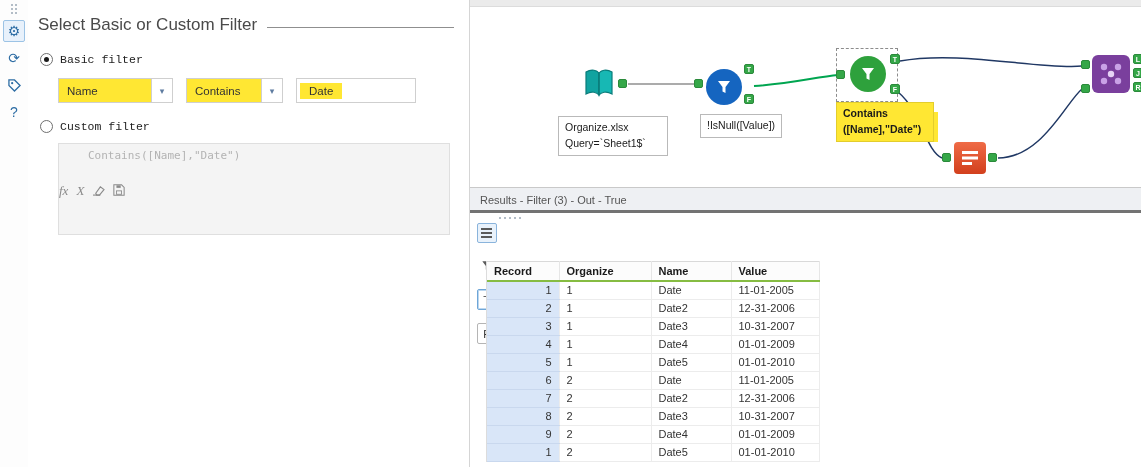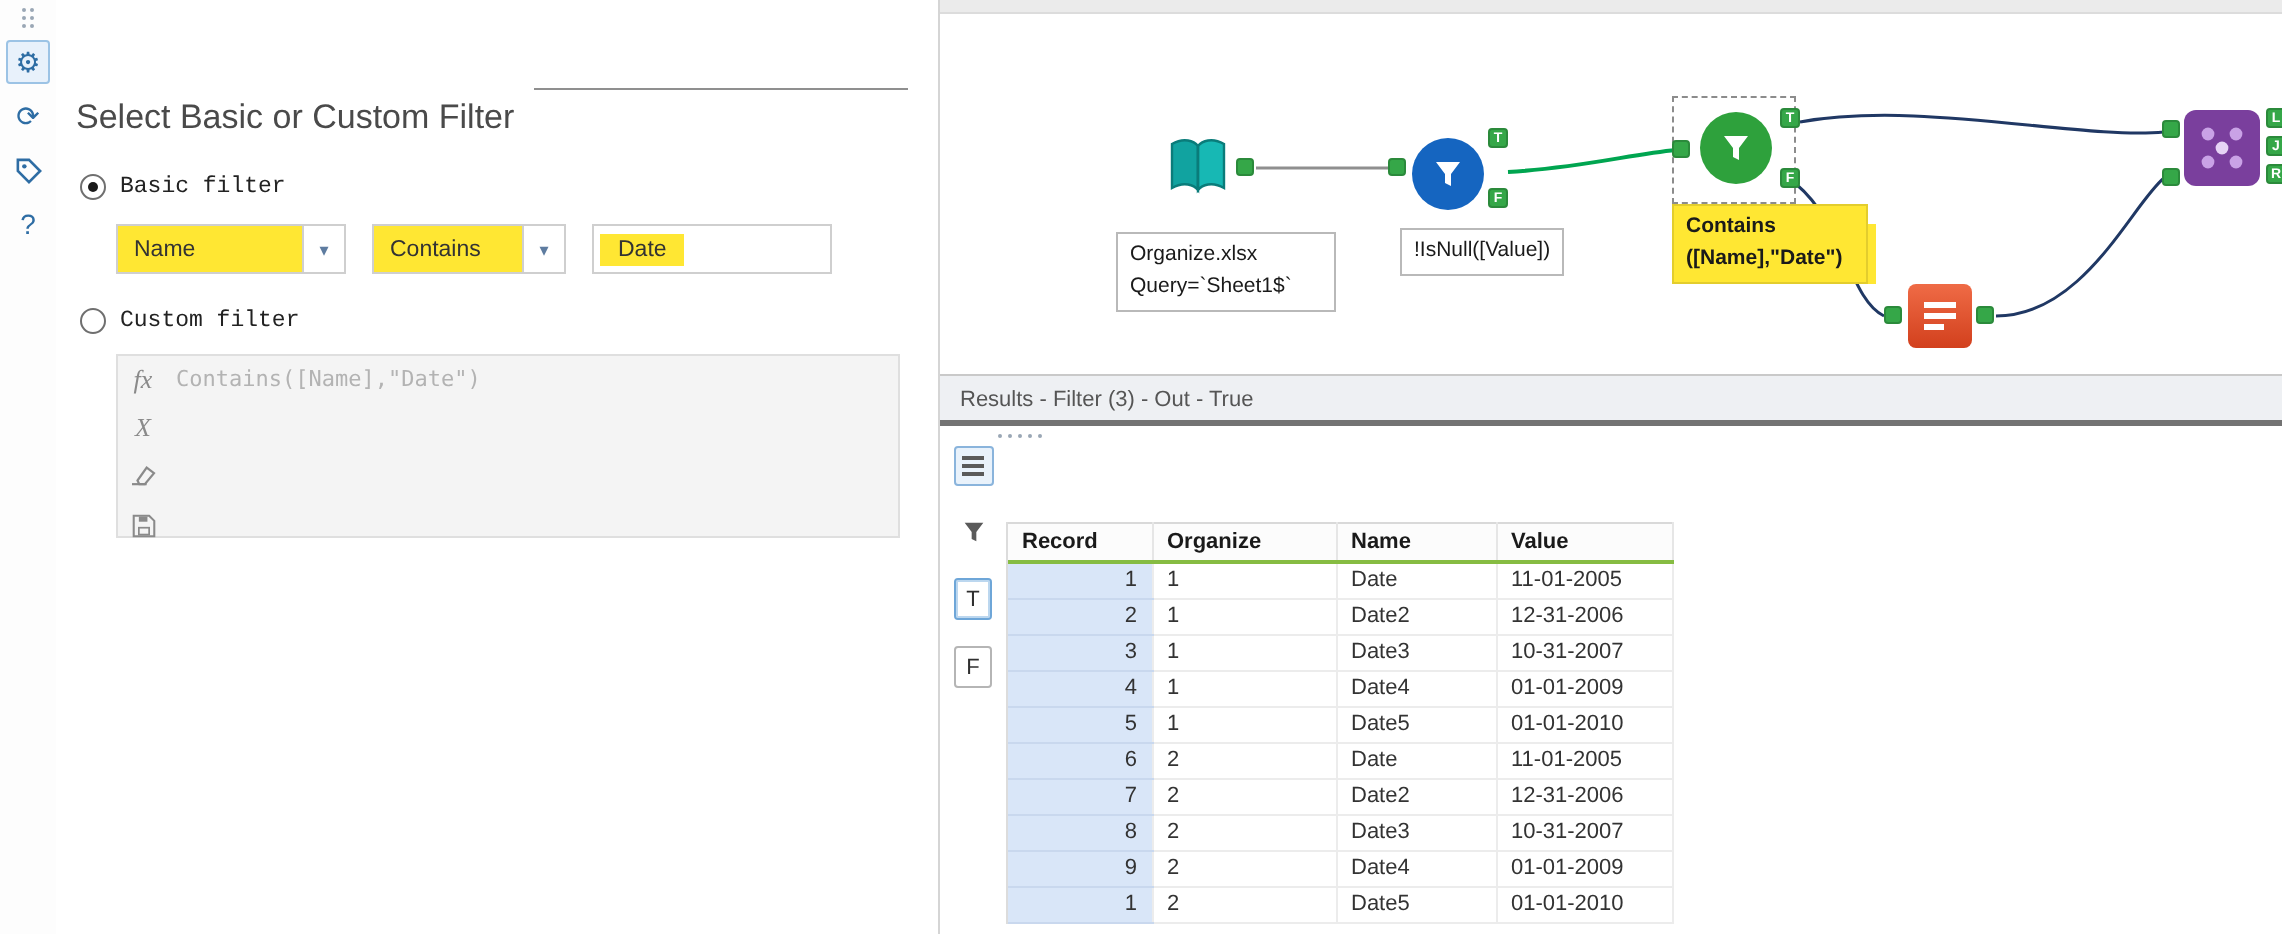--- a/index.html
+++ b/index.html
@@ -11,34 +11,34 @@
   .left-rail { position:absolute; left:0; top:0; width:28px; height:100%; background:#fdfdfd; }
   .rail-dots { display:grid; grid-template-columns:repeat(2,4px); justify-content:center; margin-top:3px; }
   .rail-dots i { width:2px; height:2px; background:#9aa7b5; border-radius:50%; margin:1px; }
   .rail-icon { width:22px; height:22px; margin:5px auto 0; color:#2e6da4; font-size:14px;
                display:flex; align-items:center; justify-content:center; }
   .rail-icon.sel { border:1px solid #9cc3e5; background:#e8f1fb; border-radius:2px; }
 
   
   .config { position:absolute; left:28px; top:0; width:440px; height:100%; background:#fff; }
   .config-title { display:flex; align-items:center; gap:10px; padding:15px 14px 0 10px; }
-  .config-title h1 { font-size:17px; font-weight:400; color:#4a4a4a; white-space:nowrap;margin-top:34px; }
+  .config-title h1 { font-size:17px; font-weight:400; color:#4a4a4a; white-space:nowrap; }
   .config-title .rule { flex:1; height:1px; background:#8f8f8f; margin-top:5px; }
   .radio-row { display:flex; align-items:center; gap:7px; margin:18px 0 0 12px; font-size:11.5px; color:#222;font-family:Liberation Mono, monospace; }
   .radio { width:13px; height:13px; border:1px solid #6f6f6f; border-radius:50%; position:relative; background:#fff; flex:0 0 auto; }
   .radio.checked::after { content:""; position:absolute; left:3px; top:3px; width:5px; height:5px; background:#1a1a1a; border-radius:50%; }
   .controls { display:flex; gap:13px; margin:12px 0 0 30px; }
   .combo { display:flex; height:25px; border:1px solid #cfcfcf; background:#fff; }
   .combo-text { display:flex; align-items:center; padding:0 8px; background:#ffe733; font-size:11.5px; }
   .combo-btn { width:21px; border-left:1px solid #cfcfcf; display:flex; align-items:center; justify-content:center;
                color:#5e7ca0; font-size:9px; background:#fff; }
   .text-input { height:25px; border:1px solid #cfcfcf; display:flex; align-items:center; padding:0 3px; width:120px; background:#fff; }
   .text-input span { background:#ffe733; padding:2px 9px; font-size:11.5px; }
   .expr { margin:10px 0 0 30px; width:392px; height:92px; background:#f4f4f4; border:1px solid #dfdfdf; display:flex; }
-  .expr-rail { width:25px; padding-top:4px; display:flex; flex-direction:column; align-items:center; gap:8px; color:#8a8a8a; }
+  .expr-rail { width:25px; padding-top:4px; display:flex; flex-direction:row; align-items:center; gap:8px; color:#8a8a8a; }
   .expr-rail .glyph { font-family:"Liberation Serif",serif; font-style:italic; font-size:13px; }
   .expr-body { flex:1; padding:5px 4px; font-family:"DejaVu Sans Mono",monospace; font-size:11px; color:#b3b3b3; }
 
   
   .canvas { position:absolute; left:469px; top:0; width:672px; height:187px; background:#fff; border-left:1px solid #d5d5d5; }
   .hscroll { position:absolute; left:0; top:0; width:100%; height:7px; background:#ebebeb; border-bottom:1px solid #dcdcdc; }
   .wires { position:absolute; left:0; top:0; width:100%; height:100%; }
   .tool { position:absolute; }
   .circle-tool { width:36px; height:36px; border-radius:50%; display:flex; align-items:center; justify-content:center; }
   .circle-tool.blue { background:#1565c0; }
@@ -67,21 +67,21 @@
   .tb-sep { width:1px; height:19px; background:#d0d0d0; }
   .tb-check { font-size:15px; color:#2f2f2f; font-weight:bold; }
   .tb-arrow { font-size:15px; color:#8a8a8a; }
   .results-rail { position:absolute; left:0; top:36px; width:33px; display:flex; flex-direction:column; align-items:center; gap:13px; }
   .rrail-icon { width:20px; height:20px; display:flex; flex-direction:column; justify-content:center; align-items:center; gap:2px; }
   .rrail-icon.sel { border:1px solid #8ab4dc; background:#e9f2fb; border-radius:2px; }
   .rrail-icon b { width:11px; height:2px; background:#5a5a5a; }
   .tf-btn { width:19px; height:21px; border:1px solid #b5b5b5; border-radius:2px; background:#fff;
             font-size:11px; color:#2f2f2f; display:flex; align-items:center; justify-content:center; }
   .tf-btn.sel { border-color:#6ea6d8; border-width:1px; box-shadow:0 0 0 1px #bcd7ef inset; }
-  .table-wrap { position:absolute; left:33px; top:74px; border-left:1px solid #dcdcdc; }
+  .table-wrap { position:absolute; left:16px; top:74px; border-left:1px solid #dcdcdc; }
   table { border-collapse:collapse; font-size:11px; table-layout:fixed; }
   th { font-weight:bold; text-align:left; padding:3px 7px; border-bottom:2px solid #86bc42;
        border-right:1px solid #e6e6e6; border-top:1px solid #d9d9d9; background:#fcfcfc; color:#1a1a1a; }
   td { padding:2px 7px; border-bottom:1px solid #ececec; border-right:1px solid #ececec; height:18px; }
   td.col-record { background:#d9e6f8; text-align:right; border-bottom-color:#c9d8ee; }
 </style>
 </head>
 <body>
 
 <div class="app">

